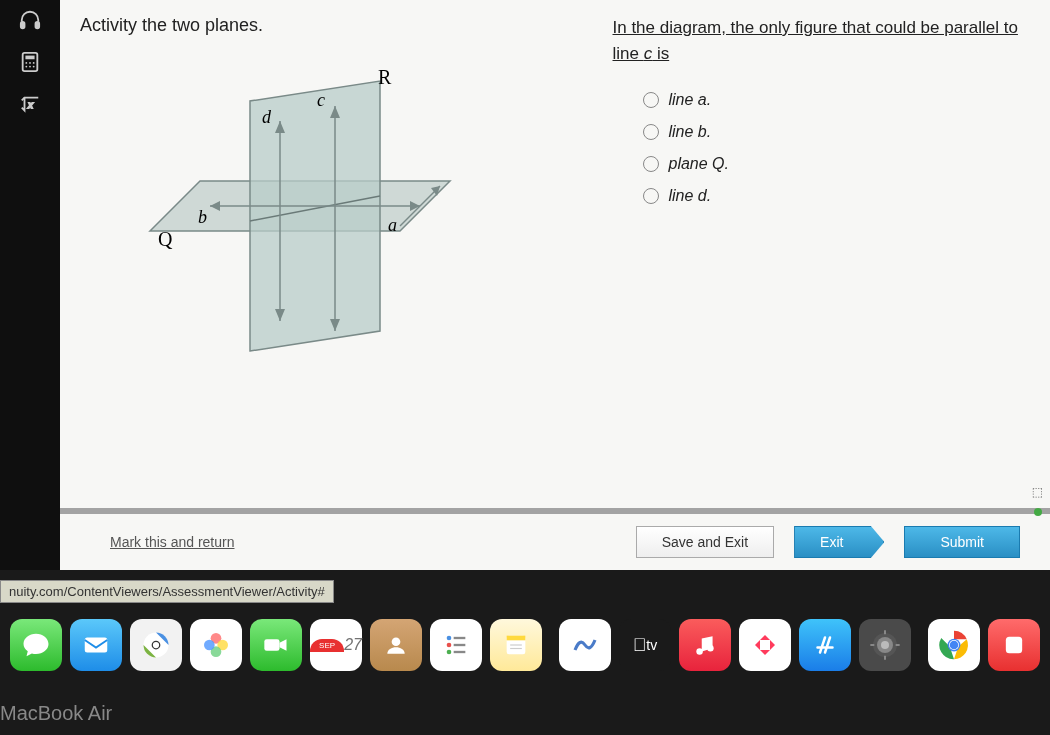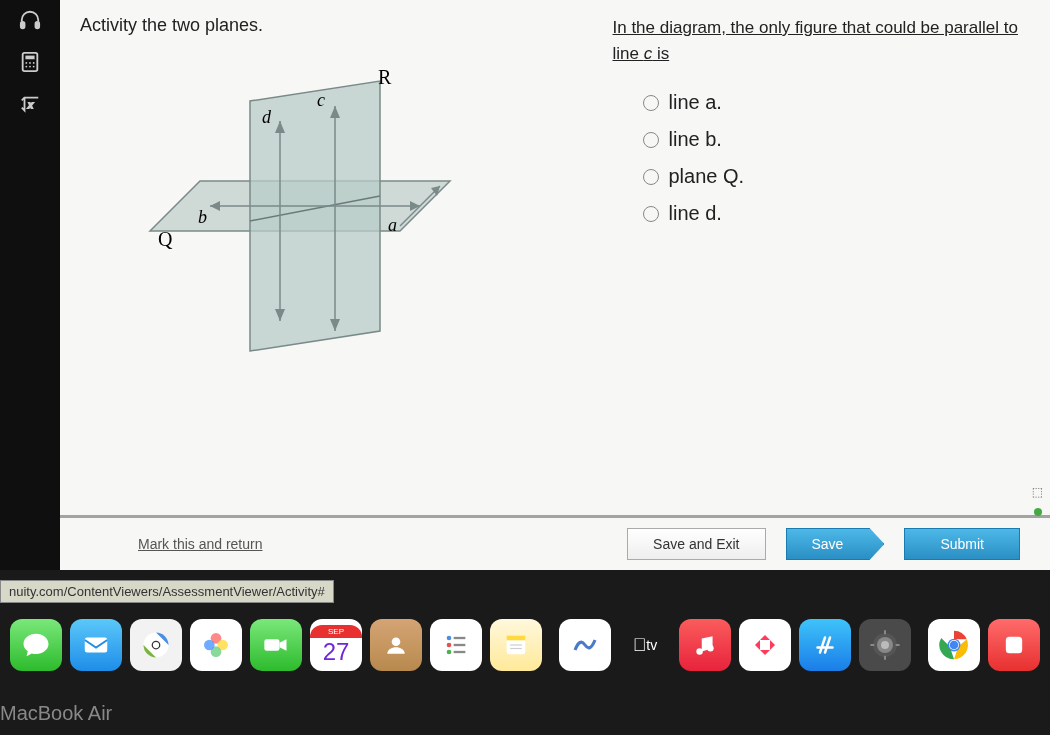--- a/index.html
+++ b/index.html
@@ -77,37 +77,38 @@
     .options {
       display: flex;
       flex-direction: column;
       gap: 14px;
       padding-left: 30px;
     }
     .option {
       display: flex;
       align-items: center;
       gap: 10px;
-      font-size: 20px;
+      font-size: 16px;
       color: #222;
       cursor: pointer;
+      font-style: italic;
     }
     .radio-circle {
       width: 16px; height: 16px;
       border: 1.5px solid #888;
       border-radius: 50%;
       flex-shrink: 0;
     }
     .bottom-bar {
-      height: 55px;
+      height: 62px;
       background: #f7f7f5;
-      border-top: 3px solid #a3a3a3;
-      display: flex;
-      align-items: center;
-      padding: 0 30px 0 78px;
+      border-top: 6px solid #a3a3a3;
+      display: flex;
+      align-items: center;
+      padding: 0 30px 0 50px;
       justify-content: space-between;
     }
     .mark-link {
       color: #555;
       font-size: 14px;
       text-decoration: underline;
       cursor: pointer;
     }
     .bottom-actions {
       display: flex;
@@ -186,23 +187,23 @@
       justify-content: center;
       font-size: 22px;
       color: #fff;
       position: relative;
     }
     .di-messages { background: linear-gradient(#7ae87a, #2dbb2d); }
     .di-mail { background: linear-gradient(#5bc8fa, #1e8de8); }
     .di-maps { background: #f2f2f2; color: #333; }
     .di-photos { background: #fff; color: #333; }
     .di-facetime { background: linear-gradient(#7ae87a, #2dbb2d); }
-    .di-calendar { background: #fff; color: #333; flex-direction: column; }
+    .di-calendar { background: #fff; color: #333; flex-direction: row; }
     .di-calendar .month { background: #e83030; color: #fff; font-size: 8px; width: 100%; text-align: center; border-radius: 12px 12px 0 0; padding: 2px 0; }
-    .di-calendar .day { color: #6d28d9; font-size: 24px; font-weight: 400; }
+    .di-calendar .day { color: #737373; font-size: 16px; font-weight: 400; font-style: italic; }
     .di-contacts { background: linear-gradient(#d4a574, #b8894d); }
     .di-reminders { background: #fff; color: #333; font-size: 14px; }
     .di-notes { background: linear-gradient(#fff8dc, #ffe999); }
     .di-freeform { background: #fff; }
     .di-tv { background: #1a1a1a; font-size: 14px; }
     .di-music { background: linear-gradient(#fa5c5c, #e8233c); }
     .di-news { background: #fff; }
     .di-appstore { background: linear-gradient(#3fc3fa, #1a7de8); }
     .di-settings { background: #4a4a4a; }
     .di-chrome { background: #fff; }
@@ -311,21 +312,21 @@
             <span>line d.</span>
           </div>
         </div>
       </div>
     </div>
 
     <div class="bottom-bar">
       <span class="mark-link">Mark this and return</span>
       <div class="bottom-actions">
         <button class="btn">Save and Exit</button>
-        <button class="btn btn-next">Save</button>
+        <button class="btn btn-next">Exit</button>
         <button class="btn btn-submit">Submit</button>
       </div>
     </div>
 
     <div class="floorboard">
       <span class="fb-item">⬚</span>
       <span class="fb-dot"></span>
     </div>
   </div>
 </div>

